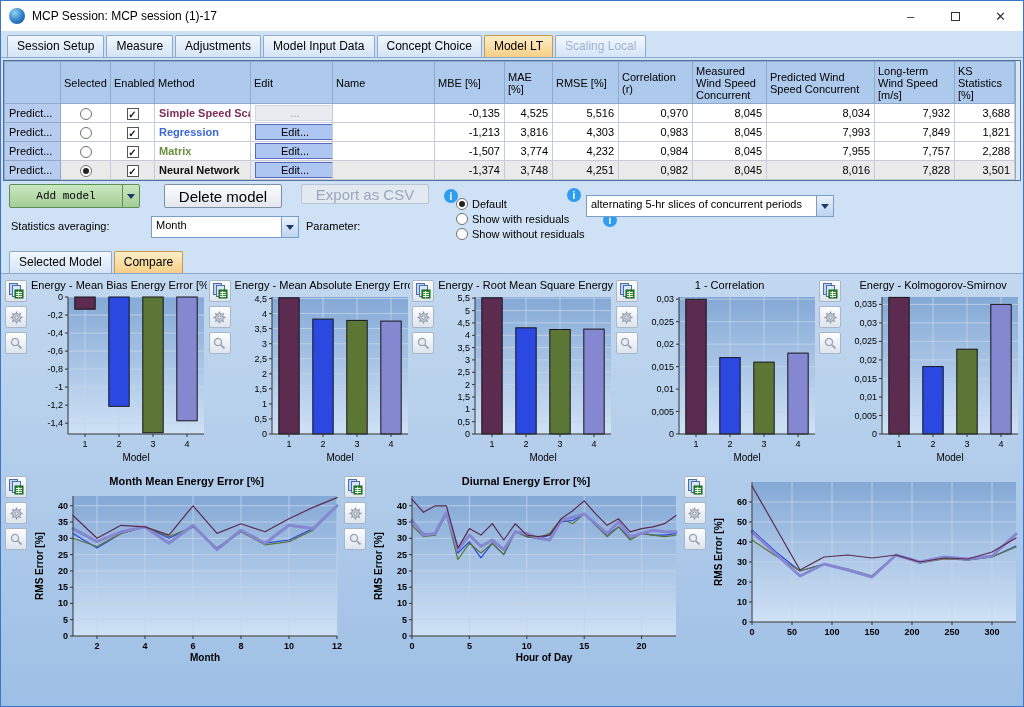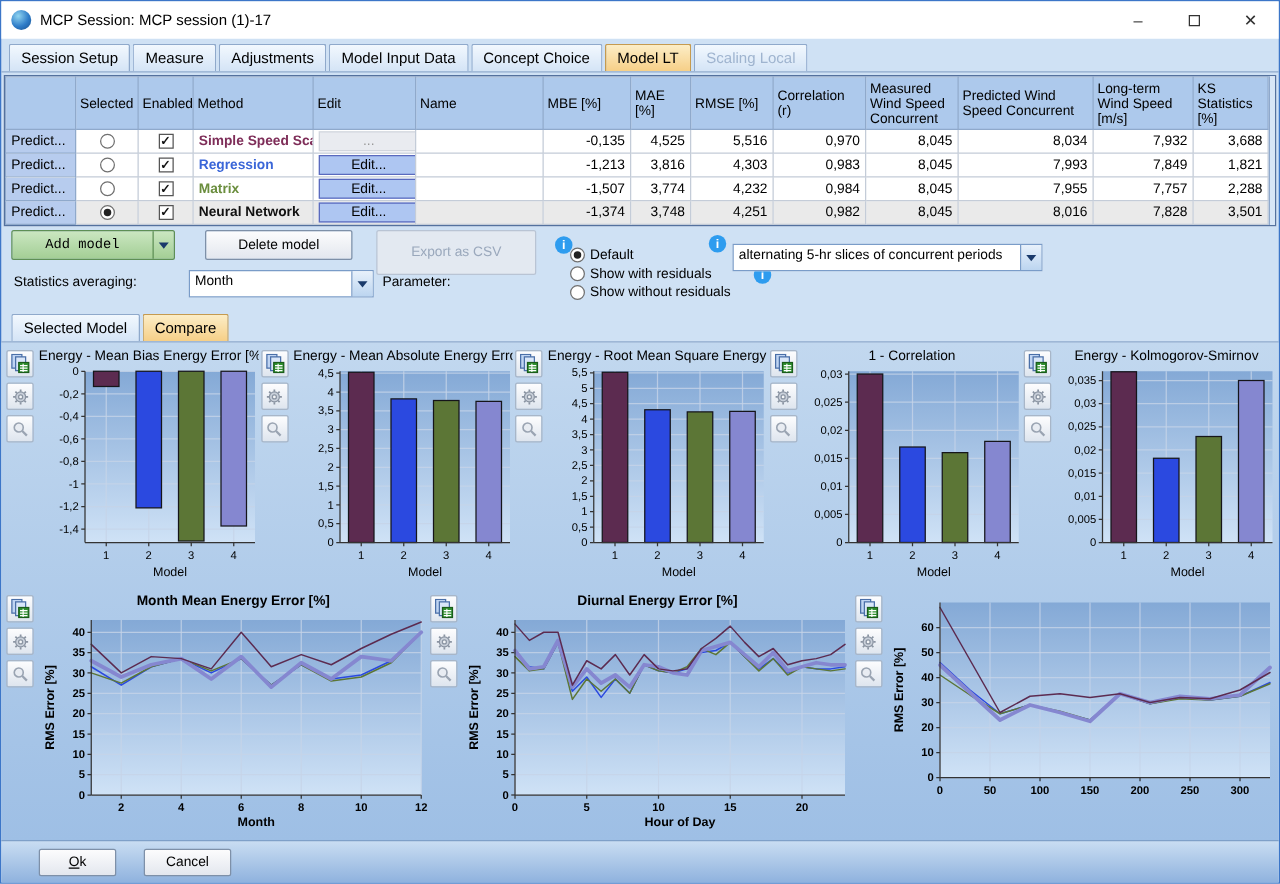--- a/index.html
+++ b/index.html
@@ -46,21 +46,21 @@
   .check { width:12px; height:12px; border:1px solid #555; background:#fff; display:inline-block;
            vertical-align:middle; text-align:center; }
   .check.on::after { content:"\2713"; font-size:10px; font-weight:bold; line-height:11px; color:#111; display:block; }
   .editbtn { display:block; margin:0 auto; width:80px; height:16px; line-height:14px; text-align:center;
              background:#AEC6F2; border:1px solid #5A6ABE; font-size:11px; font-family:inherit; cursor:default; }
   .editbtn.dis { background:#E9EBF0; border:1px solid #D2D6DE; color:#999; }
 
   
   .controls { position:relative; height:62px; flex:0 0 auto; font-size:11px; }
   .btn { position:absolute; background:linear-gradient(#FCFCFD,#E3E7EE); border:1px solid #7E90A8;
-         border-radius:2px; font-size:11px; font-family:inherit; cursor:default; }
+         border-radius:2px; font-size:15px; font-family:inherit; cursor:default; }
   .btn.dis { color:#9AA8BC; background:#E3E9F1; border-color:#B9C4D4; }
   .addbtn { position:absolute; left:8px; top:3px; display:flex; height:24px; border:1px solid #5E8F55;
             background:linear-gradient(#CBE7C1,#A3CE95); border-radius:2px;font-family:Liberation Mono, monospace; }
   .addbtn .lbl { width:112px; text-align:center; line-height:22px; }
   .addbtn .arr { width:17px; border-left:1px solid #5E8F55; display:flex; align-items:center; justify-content:center; }
   .tri { width:0; height:0; border:4px solid transparent; border-top:5px solid #1A3A6B; margin-top:4px; }
   .info { position:absolute; width:14px; height:14px; border-radius:50%; background:#2E9CEF; color:#fff;
           font-weight:bold; font-size:10px; display:flex; align-items:center; justify-content:center; }
   .info::after { content:"i"; }
   .combo { position:absolute; display:flex; background:#fff; border:1px solid #7A9CC8; height:22px; align-items:stretch; }
@@ -245,21 +245,21 @@
   </div>
 
   <div class="controls">
     <div class="addbtn">
       <span class="lbl">Add model</span>
       <span class="arr">
           <span class="tri"></span>
         </span>
     </div>
     <button class="btn" style="left:163px;top:3px;width:118px;height:24px">Delete model</button>
-    <button class="btn dis" style="left:300px;top:3px;width:128px;height:36px">Export as CSV</button>
+    <button class="btn dis" style="left:300px;top:3px;width:128px;height:20px">Export as CSV</button>
     <span class="info" style="left:443px;top:8px"></span>
 
     <label class="radio-row" style="top:17px">
       <span class="radio on"></span>
       <span>Default</span>
     </label>
     <label class="radio-row" style="top:32px">
       <span class="radio"></span>
       <span>Show with residuals</span>
     </label>
@@ -898,17 +898,13 @@
               <line x1="242.0" y1="148" x2="242.0" y2="151" class="axis"></line>
               <text x="242.0" y="161" text-anchor="middle" class="tick">250</text>
               <line x1="282.0" y1="148" x2="282.0" y2="151" class="axis"></line>
               <text x="282.0" y="161" text-anchor="middle" class="tick">300</text>
               <text transform="rotate(-90)" x="-78" y="12" text-anchor="middle" class="alabel">RMS Error [%]</text>
             </svg></div>
         </div>
       </div>
   </div>
 
-  <div class="footer">
-    <button class="btn okbtn">Ok</button>
-    <button class="btn cancelbtn">Cancel</button>
-  </div>
 </div>
 
 </body></html>

